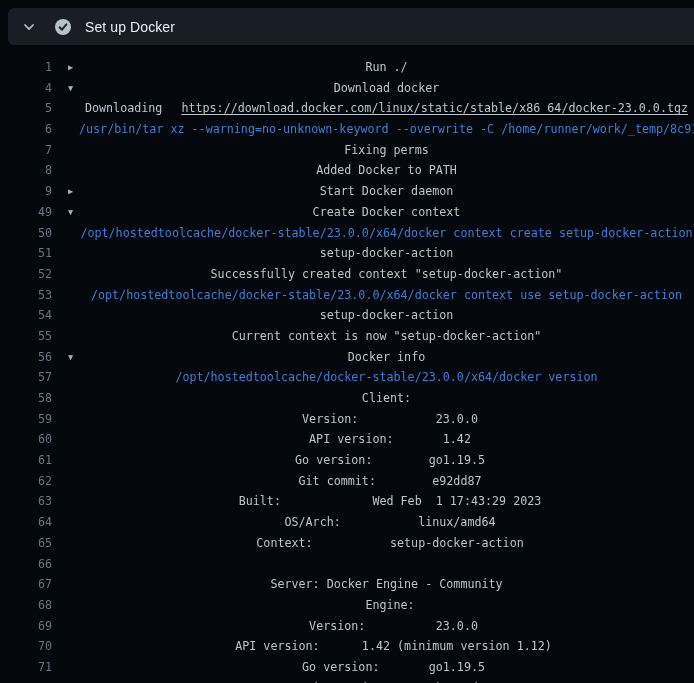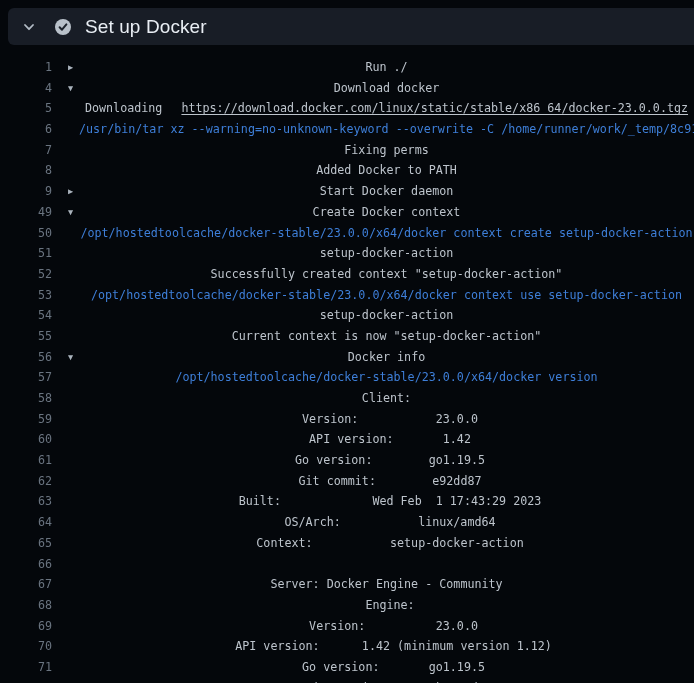--- a/index.html
+++ b/index.html
@@ -31,21 +31,21 @@
     width:16px; height:16px;
     margin-left:15px;
     border-radius:50%;
     background:#b9c1ca;
     display:flex; align-items:center; justify-content:center;
     flex:none;
   }
   .step-title {
     margin-left:14px;
     font-family:"Liberation Sans", sans-serif;
-    font-size:19px;
+    font-size:14px;
     font-weight:500;
     color:#e9eef4;
     letter-spacing:.1px;
   }
 
   
   .log {
     position:absolute;
     top:57px; left:0; right:0;
     white-space:pre;

